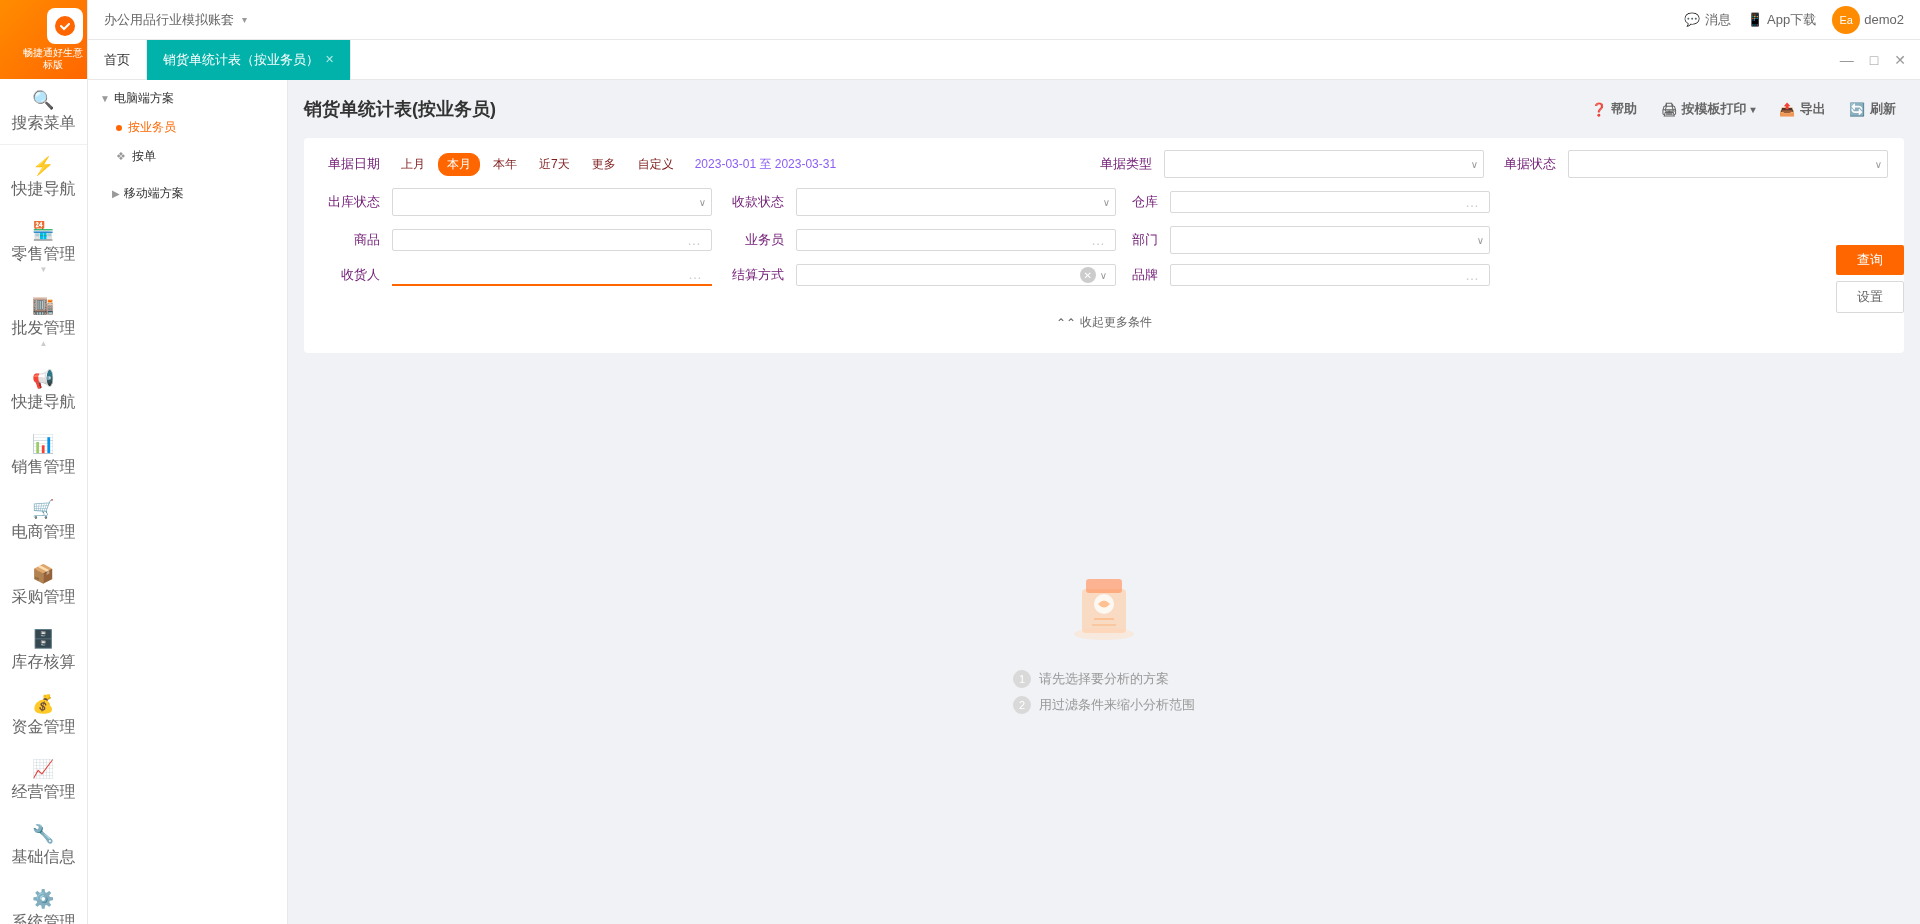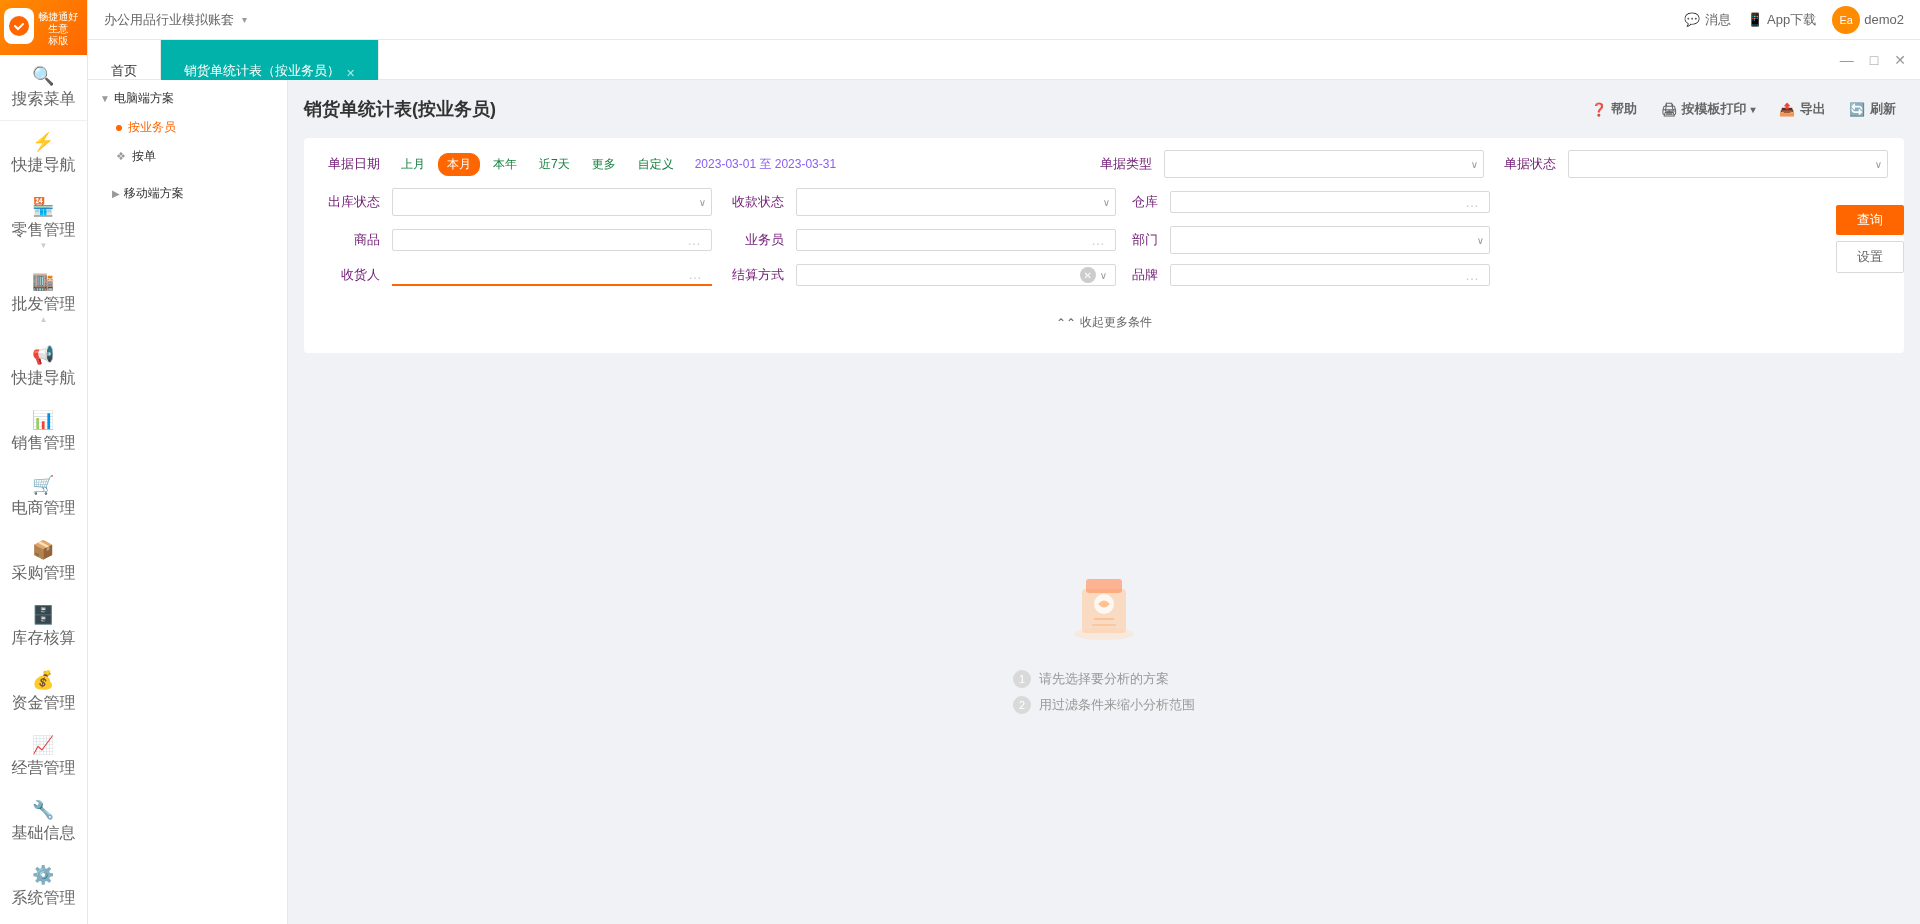--- a/index.html
+++ b/index.html
@@ -1,20 +1,20 @@
 <!DOCTYPE html>
 <html><head>
   <meta charset="utf-8">
   <style>
     * { box-sizing: border-box; margin: 0; padding: 0; }
     body { font-family: 'Microsoft YaHei', sans-serif; font-size: 13px; background: #f0f2f5; color: #333; display: flex; height: 924px; overflow: hidden; }
 
     
     .sidebar { width: 88px; background: #fff; display: flex; flex-direction: column; align-items: center; border-right: 1px solid #e8e8e8; height: 100%; overflow-y: auto; }
-    .sidebar-logo { width: 100%; padding: 8px 4px; background: linear-gradient(135deg, #ff8c00, #ff6600); display: flex; flex-direction: row; align-items: flex-start; justify-content: center; cursor: pointer; }
+    .sidebar-logo { width: 100%; padding: 8px 4px; background: linear-gradient(135deg, #ff8c00, #ff6600); display: flex; flex-direction: column; align-items: flex-end; justify-content: center; cursor: pointer; }
     .sidebar-logo .logo-icon { width: 36px; height: 36px; background: #fff; border-radius: 8px; display: flex; align-items: center; justify-content: center; }
     .sidebar-logo .logo-icon svg { width: 24px; height: 24px; }
     .sidebar-logo .logo-text { color: #fff; font-size: 11px; margin-top: 2px; text-align: center; line-height: 1.2; }
     .sidebar-item { width: 100%; padding: 10px 4px; display: flex; flex-direction: column; align-items: center; cursor: pointer; color: #666; font-size: 12px; border-bottom: none; }
     .sidebar-item .s-icon { font-size: 18px; margin-bottom: 2px; }
     .sidebar-item .s-label { font-size: 16px; text-align: center; }
     .sidebar-search { border-bottom: 1px solid #f0f0f0; width: 100%; }
 
     
     .main-area { flex: 1; display: flex; flex-direction: column; height: 100%; overflow: hidden; }
@@ -23,21 +23,21 @@
     .header-bar { height: 40px; background: #fff; display: flex; align-items: center; justify-content: space-between; padding: 0 16px; border-bottom: 1px solid #e8e8e8; }
     .header-left { display: flex; align-items: center; gap: 8px; font-size: 13px; color: #666; text-align: center; }
     .header-left .breadcrumb-text { font-size: 13px; color: #666; }
     .header-left .dropdown-arrow { font-size: 10px; color: #999; cursor: pointer; }
     .header-right { display: flex; align-items: center; gap: 16px; font-size: 13px; color: #666; }
     .header-right .h-item { display: flex; align-items: center; gap: 4px; cursor: pointer; }
     .avatar { width: 28px; height: 28px; border-radius: 50%; background: #ff8c00; display: flex; align-items: center; justify-content: center; color: #fff; font-size: 11px; }
 
     
     .tab-bar { height: 40px; background: #fff; display: flex; align-items: center; padding: 0 0 0 0; border-bottom: 1px solid #e8e8e8; }
-    .tab-item { height: 40px; display: flex; align-items: flex-end; padding: 0 23px; font-size: 13px; cursor: pointer; color: #666; border-right: 1px solid #e8e8e8; gap: 6px; }
+    .tab-item { height: 40px; display: flex; align-items: center; padding: 0 16px; font-size: 13px; cursor: pointer; color: #666; border-right: 1px solid #e8e8e8; gap: 6px; }
     .tab-item.active { background: #00b2a9; color: #fff; }
     .tab-item.home { color: #333; }
     .tab-close { font-size: 11px; cursor: pointer; opacity: 0.7; }
     .tab-actions { margin-left: auto; display: flex; align-items: center; gap: 4px; padding-right: 8px; }
     .tab-action-btn { padding: 4px 6px; cursor: pointer; color: #999; font-size: 14px; }
 
     
     .content-area { flex: 1; overflow: auto; display: flex; }
 
     
@@ -61,33 +61,33 @@
     .page-title-actions { display: flex; gap: 8px; }
     .title-btn { display: flex; align-items: center; gap: 4px; font-size: 13px; color: #666; cursor: pointer; padding: 4px 8px; }
 
     
     .filter-area { background: #fff; border-radius: 4px; padding: 12px 16px; margin-bottom: 12px; }
     .filter-row { display: flex; align-items: center; gap: 12px; margin-bottom: 10px; }
     .filter-row:last-child { margin-bottom: 0; }
     .filter-label { font-size: 13px; color: #701a75; width: 60px; text-align: right; flex-shrink: 0; }
     .filter-control { flex: 1; display: flex; align-items: center; gap: 8px; }
     .date-tabs { display: flex; gap: 4px; align-items: center; }
-    .date-tab { padding: 2px 8px; border-radius: 2px; cursor: pointer; font-size: 12px; color: #15803d; border: 1px solid transparent; }
+    .date-tab { padding: 2px 8px; border-radius: 2px; cursor: pointer; font-size: 12px; color: #7f1d1d; border: 1px solid transparent; }
     .date-tab.active { background: #ff6600; color: #fff; border-radius: 10px; border-color: #ff6600; }
     .date-range { font-size: 12px; color: #8b5cf6; margin-left: 8px; }
     .filter-select { border: 1px solid #d9d9d9; border-radius: 2px; padding: 3px 24px 3px 8px; font-size: 13px; color: #333; outline: none; flex: 1; appearance: none; background: #fff; cursor: pointer; position: relative; }
     .filter-select-wrap { flex: 1; position: relative; display: flex; align-items: center; }
     .filter-select-wrap .select-arrow { position: absolute; right: 6px; color: #999; font-size: 10px; pointer-events: none; }
     .dots-btn { color: #ccc; cursor: pointer; font-size: 14px; padding: 0 2px; }
     .x-btn { width: 16px; height: 16px; border-radius: 50%; background: #ccc; display: flex; align-items: center; justify-content: center; color: #fff; font-size: 10px; cursor: pointer; }
     .collapse-btn { display: flex; align-items: center; justify-content: center; gap: 4px; padding: 6px; color: #666; cursor: pointer; font-size: 12px; margin-top: 8px; }
 
     
     .query-section { position: absolute; right: 16px; top: 125px; display: flex; flex-direction: column; gap: 6px; }
-    .btn-query { background: #ff6600; color: #fff; border: none; padding: 6px 20px; border-radius: 2px; cursor: pointer; font-size: 13px; }
+    .btn-query { background: #ff6600; color: #fff; border: none; padding: 6px 20px; border-radius: 2px; cursor: pointer; font-size: 13px; margin-top: 40px; }
     .btn-set { background: #fff; color: #666; border: 1px solid #d9d9d9; padding: 6px 20px; border-radius: 2px; cursor: pointer; font-size: 13px; }
 
     
     .empty-state { flex: 1; display: flex; align-items: center; justify-content: center; flex-direction: column; gap: 8px; }
     .empty-icon { width: 100px; height: 100px; }
     .empty-tips { display: flex; flex-direction: column; gap: 8px; }
     .empty-tip { display: flex; align-items: center; gap: 8px; font-size: 13px; color: #999; }
     .tip-num { width: 18px; height: 18px; border-radius: 50%; background: #d9d9d9; color: #fff; font-size: 11px; display: flex; align-items: center; justify-content: center; }
 
     

